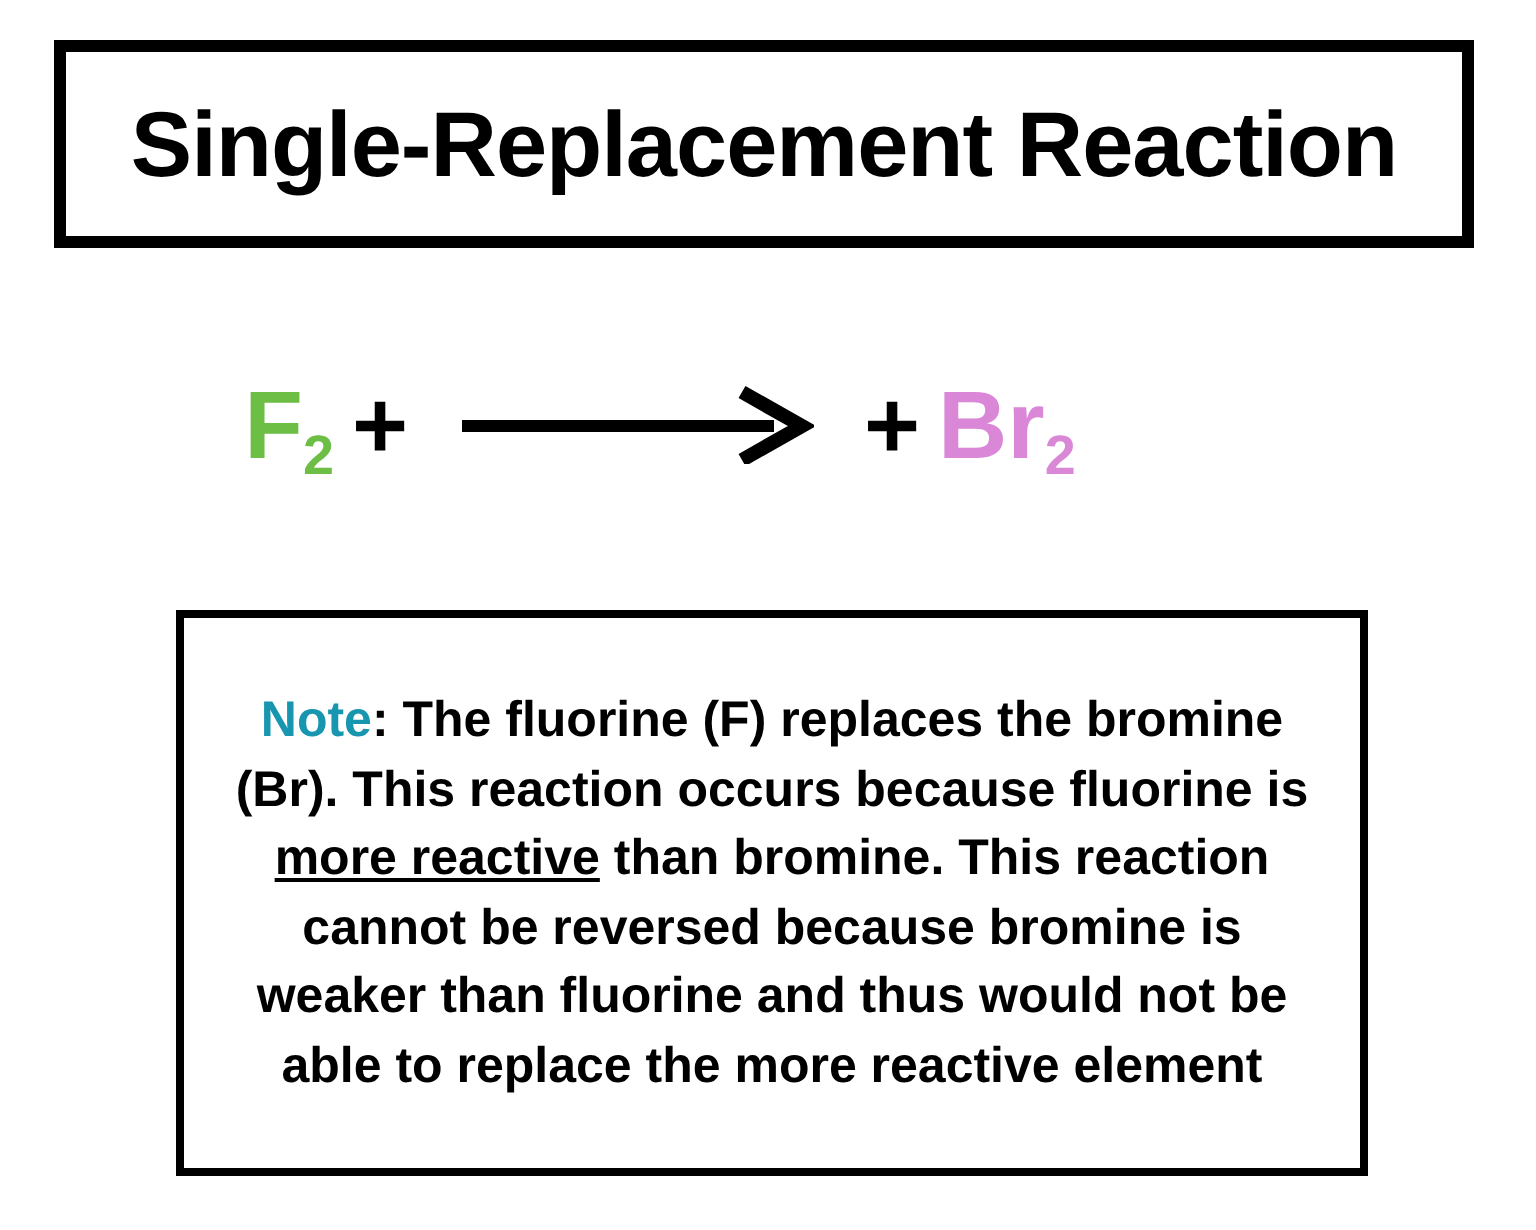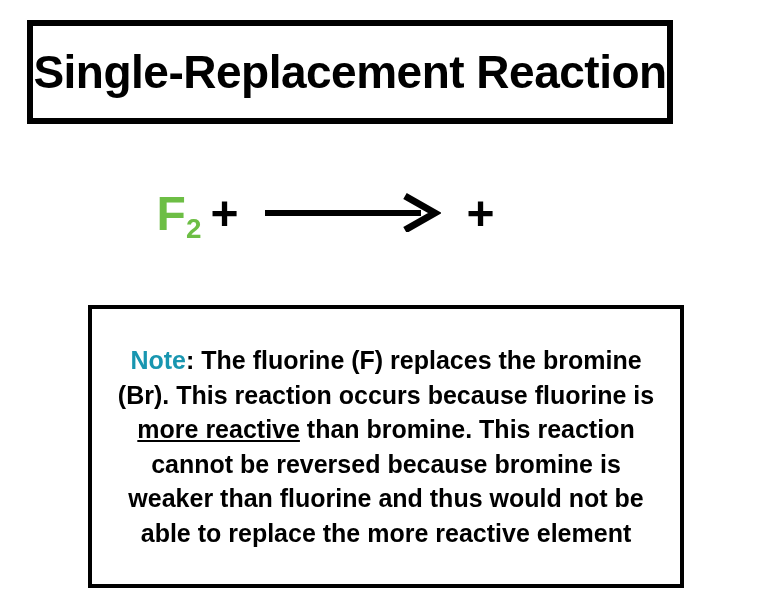--- a/index.html
+++ b/index.html
@@ -13,21 +13,21 @@
     font-family: "Liberation Sans", sans-serif;
     overflow: hidden;
     position: relative;
   }
 
   
   #title-box {
     position: absolute;
     left: 27px;
     top: 20px;
-    width: 646px;
+    width: 710px;
     height: 104px;
     box-sizing: border-box;
     border: 6px solid #000000;
     background: #ffffff;
     display: flex;
     align-items: center;
     justify-content: center;
   }
   #title-text {
     font-size: 46px;
@@ -125,18 +125,21 @@
   <span id="reaction-arrow">
     <svg width="178" height="40" viewBox="0 0 178 40" aria-hidden="true">
       <line x1="2" y1="21" x2="158" y2="21" stroke="#000000" stroke-width="6" stroke-linecap="butt"></line>
       <polyline points="142,4 172,21 142,38" fill="none" stroke="#000000" stroke-width="7" stroke-linecap="butt" stroke-linejoin="miter"></polyline>
     </svg>
   </span>
 
 
   <span class="plus">+</span>
 
+  <span class="species">
+    <span style="color: rgb(219, 135, 216);">Br</span><span class="sub" style="color: rgb(219, 135, 216);">2</span>
+  </span>
 
 </div>
 
 <div id="note-box">
   <div id="note-text"><span class="note-label" style="color: rgb(24, 150, 176);">Note</span><span>: </span><span>The fluorine (F) replaces the bromine (Br). This reaction occurs because fluorine is </span><span class="underline">more reactive</span><span> than bromine. This reaction cannot be reversed because bromine is weaker than fluorine and thus would not be able to replace the more reactive element</span></div>
 </div>
 
 </body></html>

